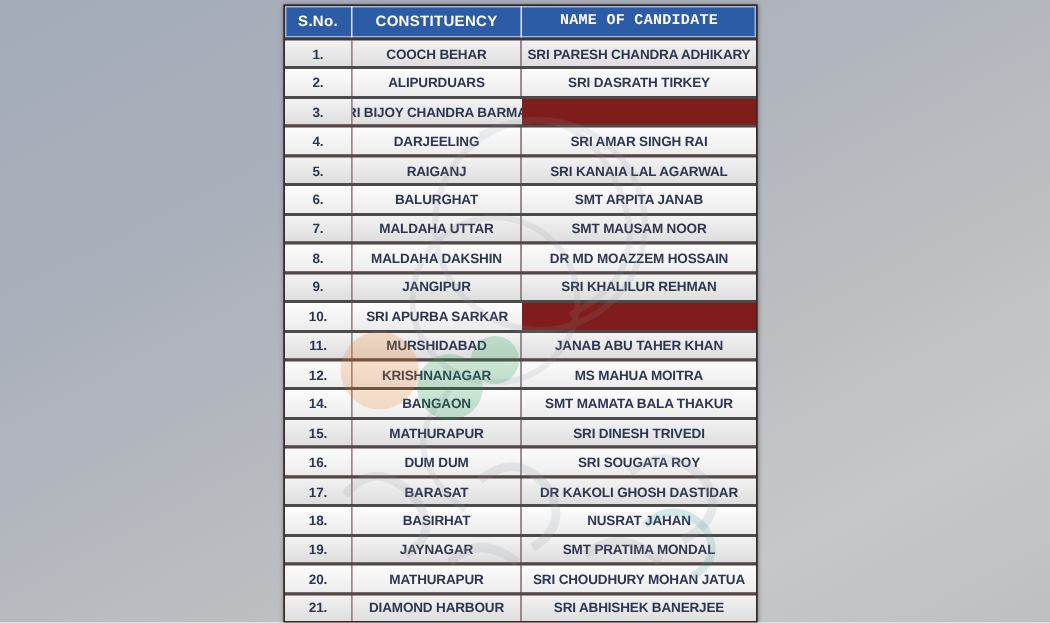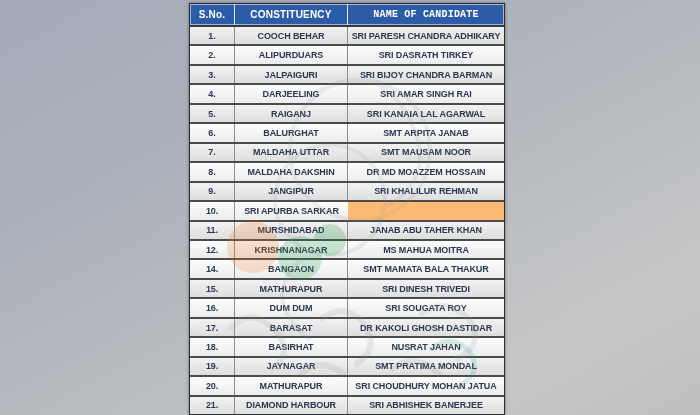--- a/index.html
+++ b/index.html
@@ -6,21 +6,21 @@
   body{
     width:700px;height:415px;overflow:hidden;position:relative;
     font-family:"Liberation Sans", sans-serif;
     background:linear-gradient(152deg,#a4abb9 0%,#aab0bb 28%,#b9bcc0 58%,#c6c7c8 82%,#bdbfc1 100%);
   }
   .stage{position:absolute;inset:0;}
   
   .tbl{
     position:absolute;left:189px;top:3px;width:314px;height:410px;
     display:flex;flex-direction:column;
-    background:#fdba74;border:1px solid #2e2e2e;
+    background:#7f1d1d;border:1px solid #2e2e2e;
     box-shadow:0 0 3px rgba(0,0,0,.45);
     text-align:center;
   }
   .hrow{
     display:grid;grid-template-columns:45px 113px 1fr;
     height:21px;flex:0 0 21px;
     background:var(--header-bg,#2d5ca7);
     box-shadow:inset 0 0 0 1px rgba(255,255,255,.55);
     border-bottom:2px solid #3a3a3a;
   }
@@ -68,21 +68,20 @@
   </div>
 
   <div class="rrow">
     <div class="cell">2.</div>
     <div class="cell">ALIPURDUARS</div>
     <div class="cell">SRI DASRATH TIRKEY</div>
   </div>
 
   <div class="rrow shaded">
     <div class="cell">3.</div>
-    <div class="cell">JALPAIGURI</div>
     <div class="cell">SRI BIJOY CHANDRA BARMAN</div>
   </div>
 
   <div class="rrow">
     <div class="cell">4.</div>
     <div class="cell">DARJEELING</div>
     <div class="cell">SRI AMAR SINGH RAI</div>
   </div>
 
   <div class="rrow shaded">

